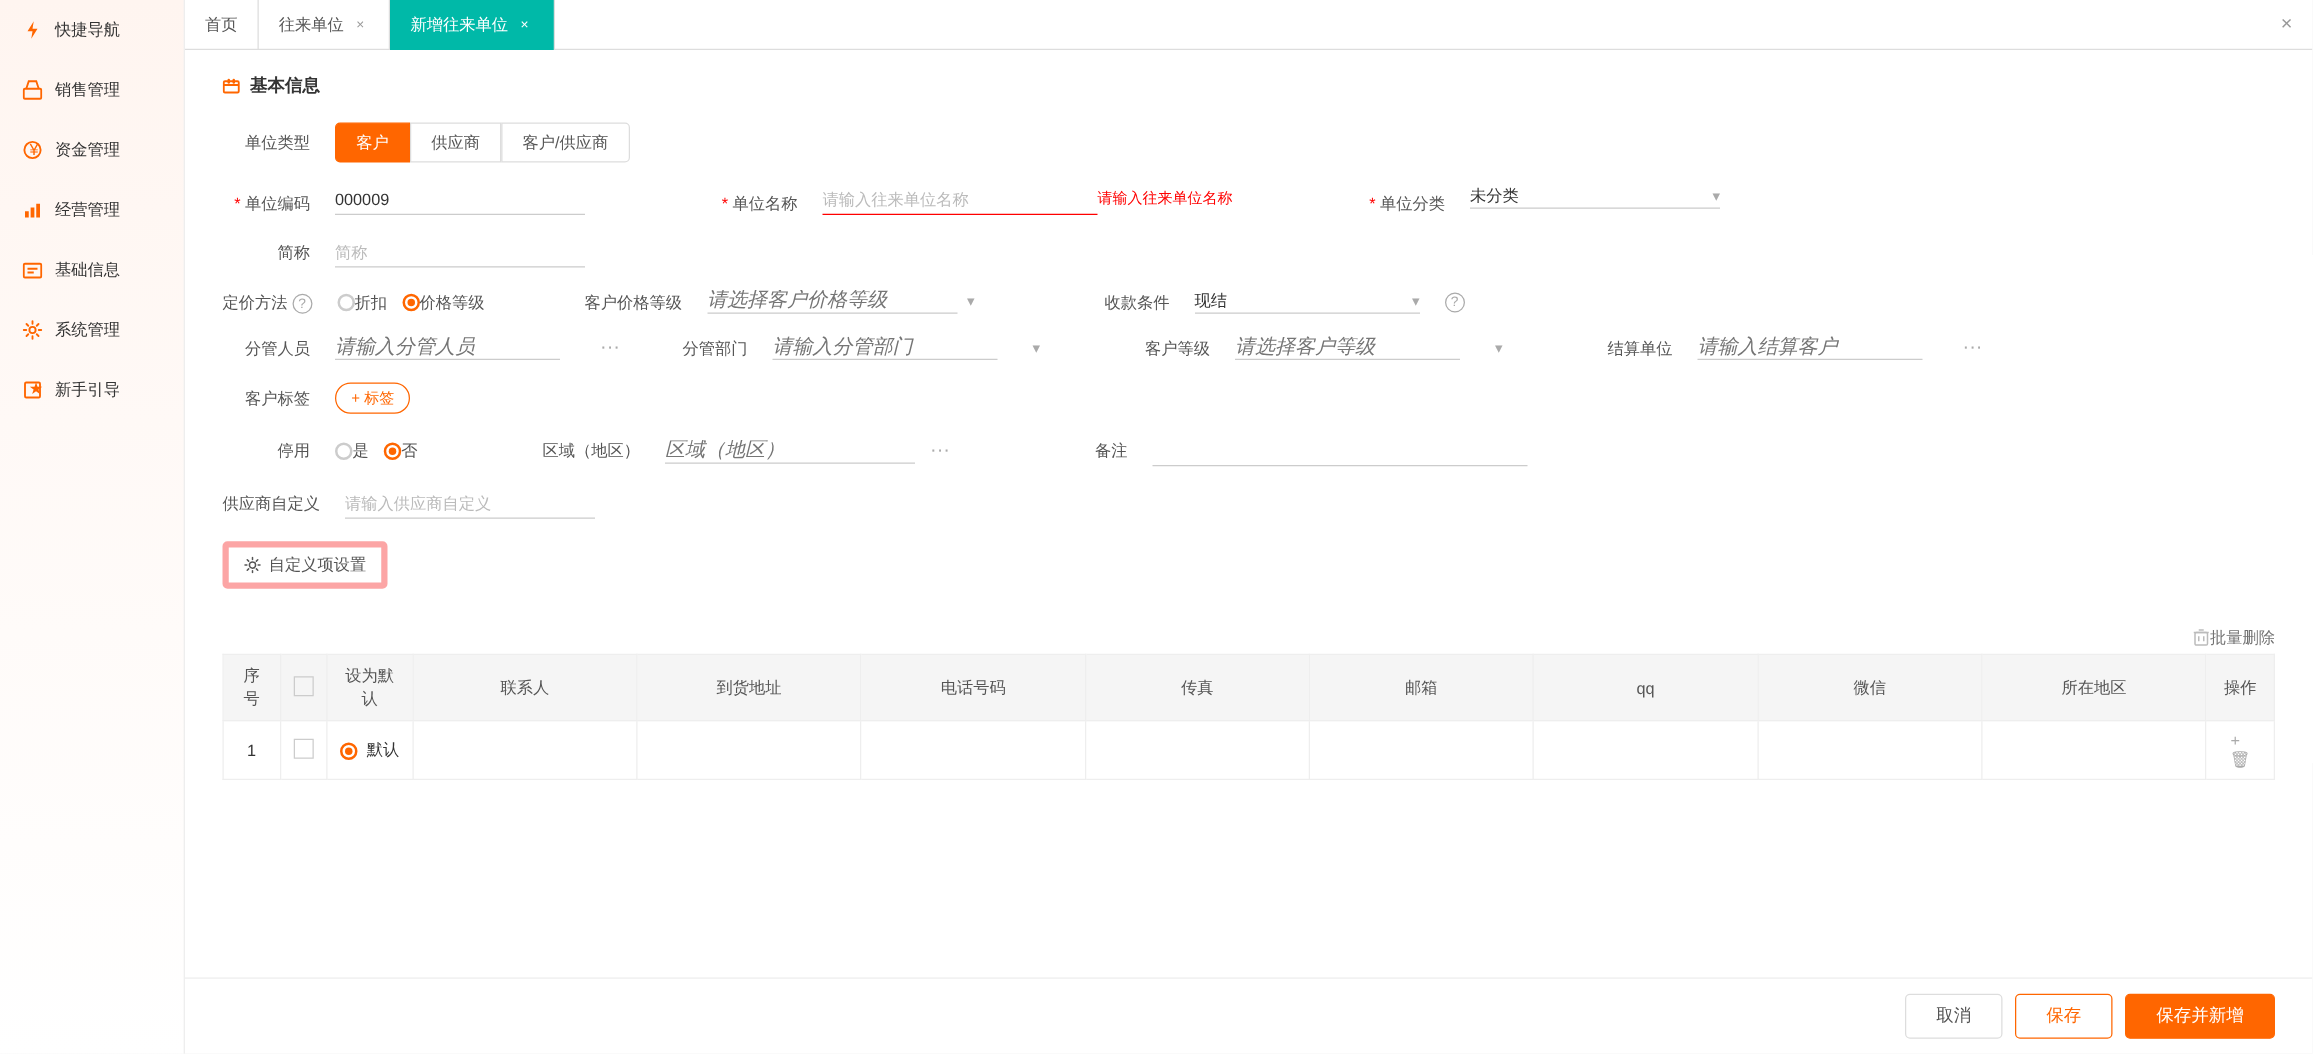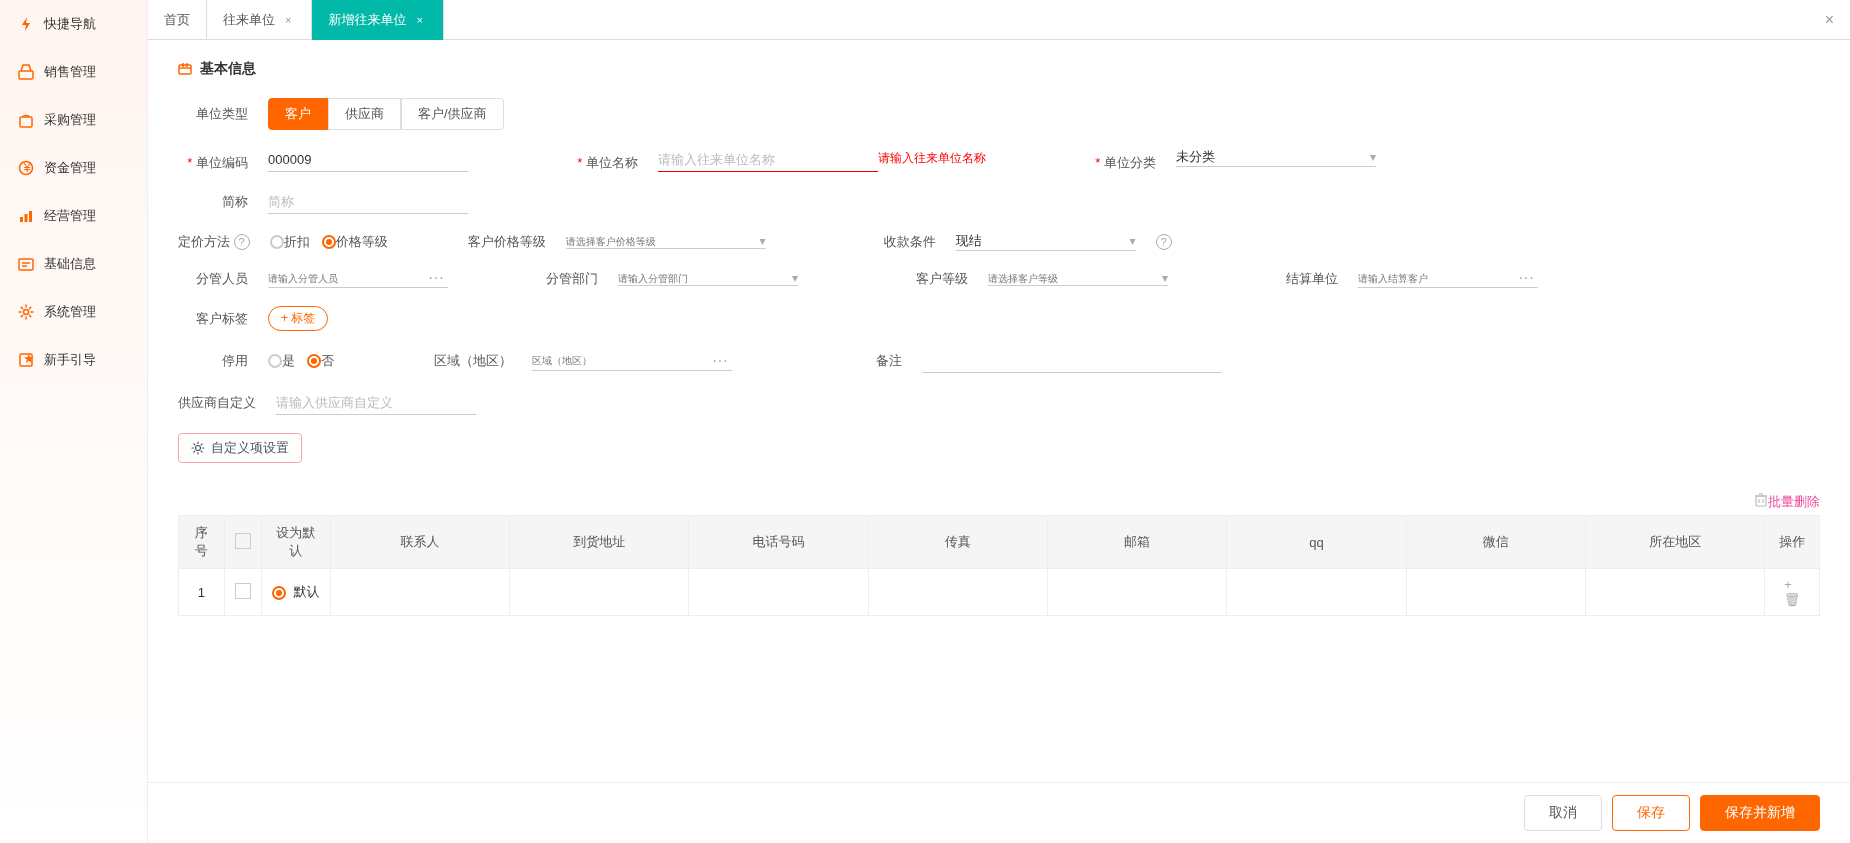--- a/index.html
+++ b/index.html
@@ -140,23 +140,24 @@
     .select-wrapper {
       display: flex;
       align-items: center;
       border-bottom: 1px solid #ccc;
       width: 200px;
     }
     .select-wrapper input {
       flex: 1;
       border: none;
       outline: none;
-      font-size: 10px;
+      font-size: 16px;
       color: #a16207;
       background: transparent;
+      font-style: italic;
     }
     .select-arrow { color: #aaa; font-size: 12px; cursor: pointer; }
 
     .radio-group { display: flex; align-items: center; gap: 12px; }
     .radio-item { display: flex; align-items: center; gap: 0; cursor: pointer; color: #555; }
     .radio-circle {
       width: 14px; height: 14px;
       border-radius: 50%;
       border: 2px solid #ccc;
       display: inline-flex; align-items: center; justify-content: center;
@@ -189,34 +190,35 @@
       color: #aaa;
       font-size: 11px;
       cursor: pointer;
     }
 
     
     .custom-settings-btn {
       display: flex;
       align-items: center;
       gap: 6px;
-      border: 1px solid #fca5a5;
+      border: 5px solid #fca5a5;
       padding: 5px 12px;
       border-radius: 4px;
       cursor: pointer;
       color: #555;
       background: #fff;
       font-size: 13px;
       width: fit-content;
       margin-bottom: 10px;
     }
     .batch-delete {
       display: flex;
+      align-items: center;
       justify-content: flex-end;
-      color: #ec4899;
+      color: #737373;
       font-size: 12px;
       margin-bottom: 4px;
       cursor: pointer;
       margin-top: 30px;
     }
 
     table { width: 100%; border-collapse: collapse; font-size: 13px; }
     table th {
       background: #f5f5f5;
       border: 1px solid #eee;
@@ -283,29 +285,20 @@
     <span>快捷导航</span>
   </div>
   <div class="sidebar-item">
     <span class="icon">
       <svg width="16" height="16" viewBox="0 0 16 16">
           <rect x="1" y="7" width="14" height="8" rx="1" fill="none" stroke="#f60" stroke-width="1.5"></rect>
           <path d="M3 7 L5 1 H11 L13 7" fill="none" stroke="#f60" stroke-width="1.5"></path>
         </svg>
     </span>
     <span>销售管理</span>
-  </div>
-  <div class="sidebar-item">
-    <span class="icon">
-      <svg width="16" height="16" viewBox="0 0 16 16">
-          <rect x="2" y="5" width="12" height="10" rx="1" fill="none" stroke="#f60" stroke-width="1.5"></rect>
-          <path d="M5 5 C5 3 11 3 11 5" fill="none" stroke="#f60" stroke-width="1.5"></path>
-        </svg>
-    </span>
-    <span>采购管理</span>
   </div>
   <div class="sidebar-item">
     <span class="icon">
       <svg width="16" height="16" viewBox="0 0 16 16">
           <circle cx="8" cy="8" r="6.5" fill="none" stroke="#f60" stroke-width="1.5"></circle>
           <text x="5.5" y="12" font-size="8" fill="#f60">¥</text>
         </svg>
     </span>
     <span>资金管理</span>
   </div>

